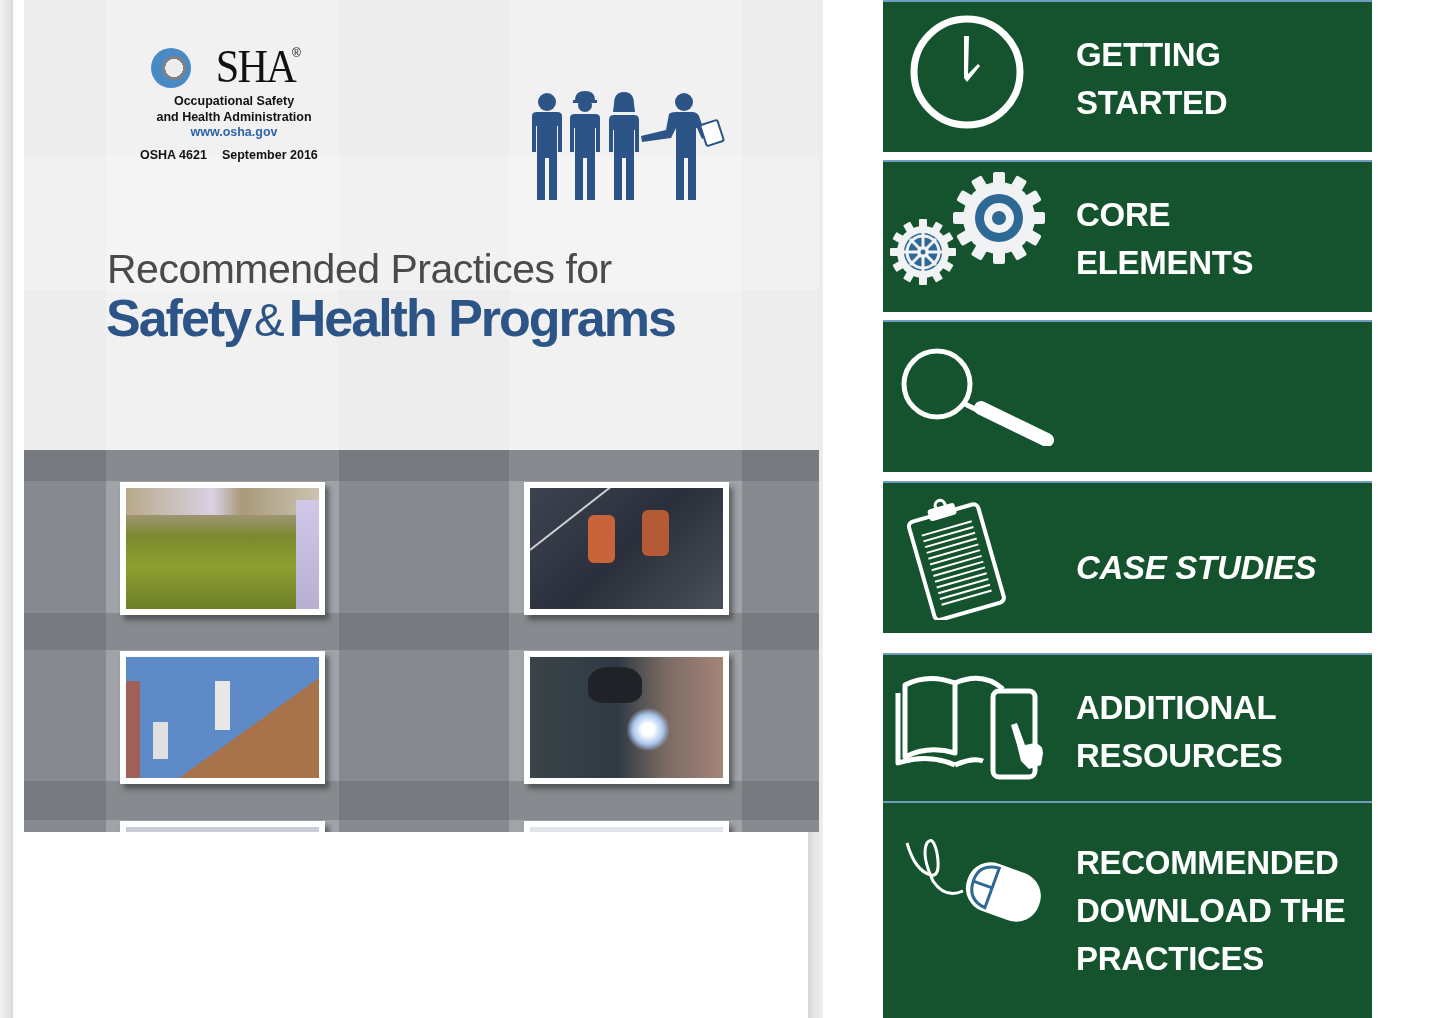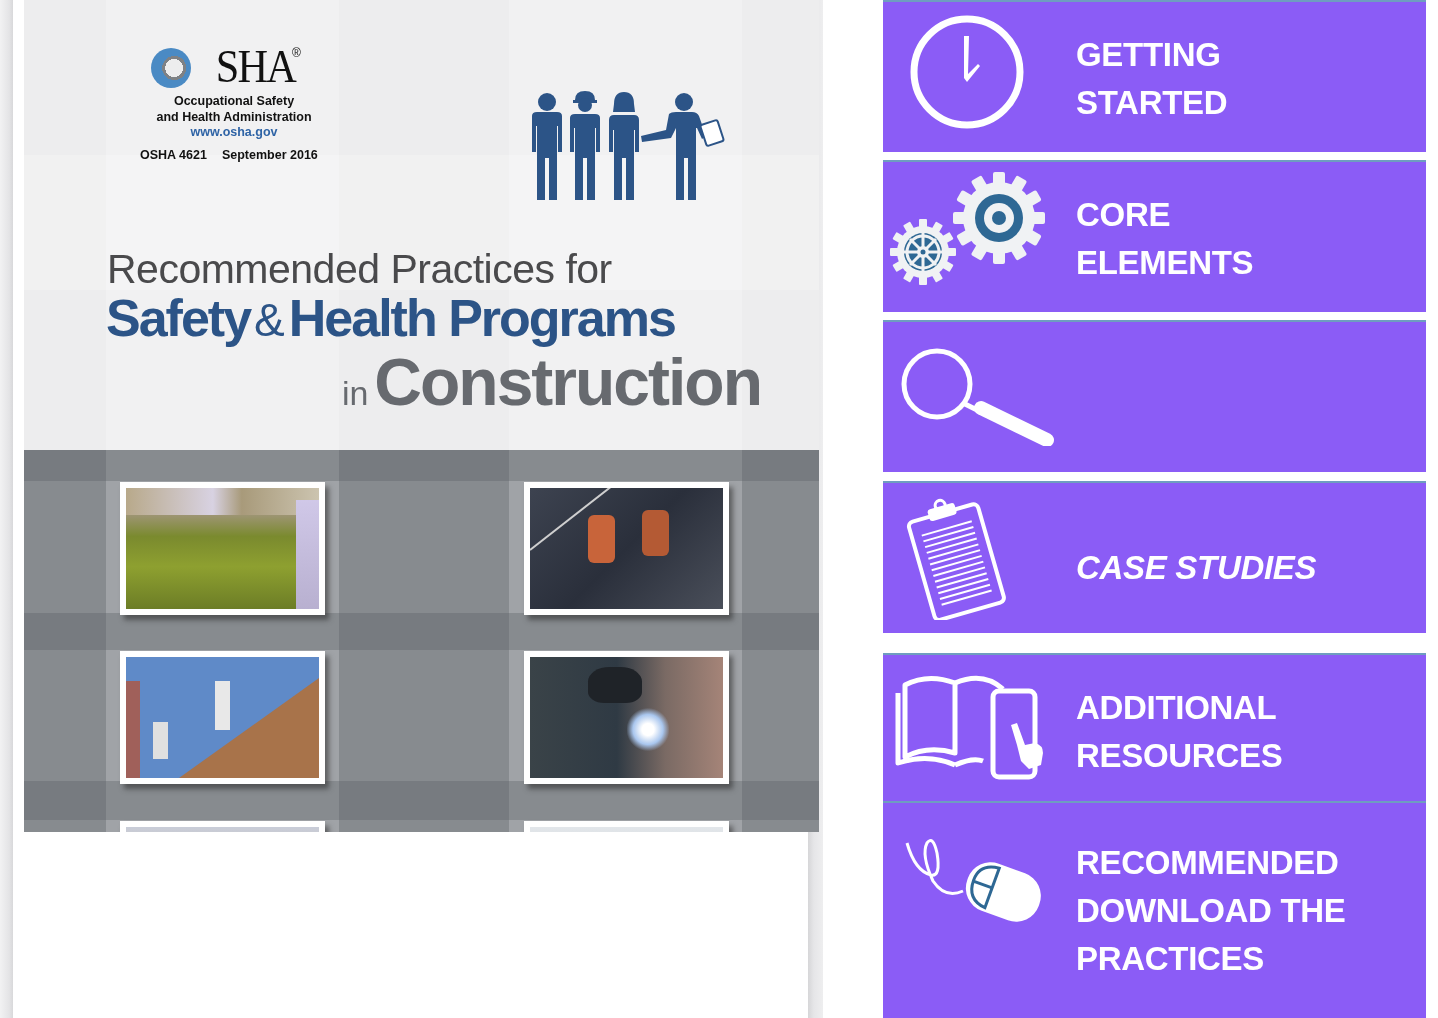--- a/index.html
+++ b/index.html
@@ -40,21 +40,21 @@
 
   .rec { position: absolute; left: 83px; top: 246px; font-size: 41px; color: #4a4a4c; letter-spacing: -0.5px; font-weight: 400; }
   .title1 { position: absolute; left: 82px; top: 288px; font-size: 52px; font-weight: 700; color: #2c5487; letter-spacing: -2px; white-space: nowrap; }
   .title1 .amp { font-weight: 400; color: #2c5487; margin: 0 6px 0 4px; font-size: 46px; }
   .title2 { position: absolute; right: 58px; top: 344px; white-space: nowrap; color: #676a6f; }
   .title2 .in { font-size: 34px; font-weight: 400; margin-right: 6px; vertical-align: baseline; }
   .title2 .con { font-size: 66px; font-weight: 700; letter-spacing: -2px; }
 
   
   .nav { position: absolute; left: 883px; top: 0; width: 555px; }
-  .tile { position: absolute; left: 0; width: 543px; background: #8b5cf6; border-top: 2px solid #6f9dc0; cursor: pointer; }
+  .tile { position: absolute; left: 0; width: 489px; background: #14532d; border-top: 2px solid #6f9dc0; cursor: pointer; }
   .tile .icon { position: absolute; }
   .tile .label { position: absolute; left: 193px; color: #ffffff; font-weight: 700; font-size: 33px; line-height: 48px; letter-spacing: -0.3px; }
 </style>
 </head>
 <body>
 
 <div class="cover-shadow-l"></div>
 <div class="cover-shadow-r"></div>
 
 <div class="cover">
@@ -101,23 +101,20 @@
 
       <circle cx="158" cy="12" r="9"></circle>
       <path d="M115 46 L140 40 L143 24 Q145 22 150 22 L166 22 Q171 22 173 26 L180 46 L176 49 L171 38 L170 38 L170 110 L162 110 L162 68 L158 68 L158 110 L150 110 L150 38 L145 48 L116 52 Z"></path>
     </g>
     <rect x="177" y="32" width="18" height="22" rx="2" transform="rotate(-18 186 43)" fill="#ffffff" stroke="#2c5487" stroke-width="2"></rect>
   </svg>
 
   <div class="rec">Recommended Practices for</div>
   <div class="title1">
     <span>Safety</span><span class="amp">&amp;</span><span>Health Programs</span>
-  </div>
-  <div class="title2">
-    <span class="in">in</span><span class="con">Construction</span>
   </div>
 
   <div class="photo" style="left:96px;top:482px;">
     <div class="pic" style="background:linear-gradient(180deg,#bfb7a8 0%,#9e9574 22%,#7a8a2e 40%,#8ea030 65%,#6c7d26 100%);">
       <div style="position:absolute;left:0;top:0;width:100%;height:22%;background:linear-gradient(90deg,#b8a98a,#d8d2e2 45%,#a89a7a 60%,#ccc4b0);"></div>
       <div style="position:absolute;right:0;top:10%;width:12%;height:90%;background:linear-gradient(#d0c8e8,#b8b0d0);"></div>
     </div>
   </div>
   <div class="photo" style="left:500px;top:482px;">
     <div class="pic" style="background:linear-gradient(135deg,#3d4350 0%,#2a2f3b 50%,#4a4f5a 100%);">

